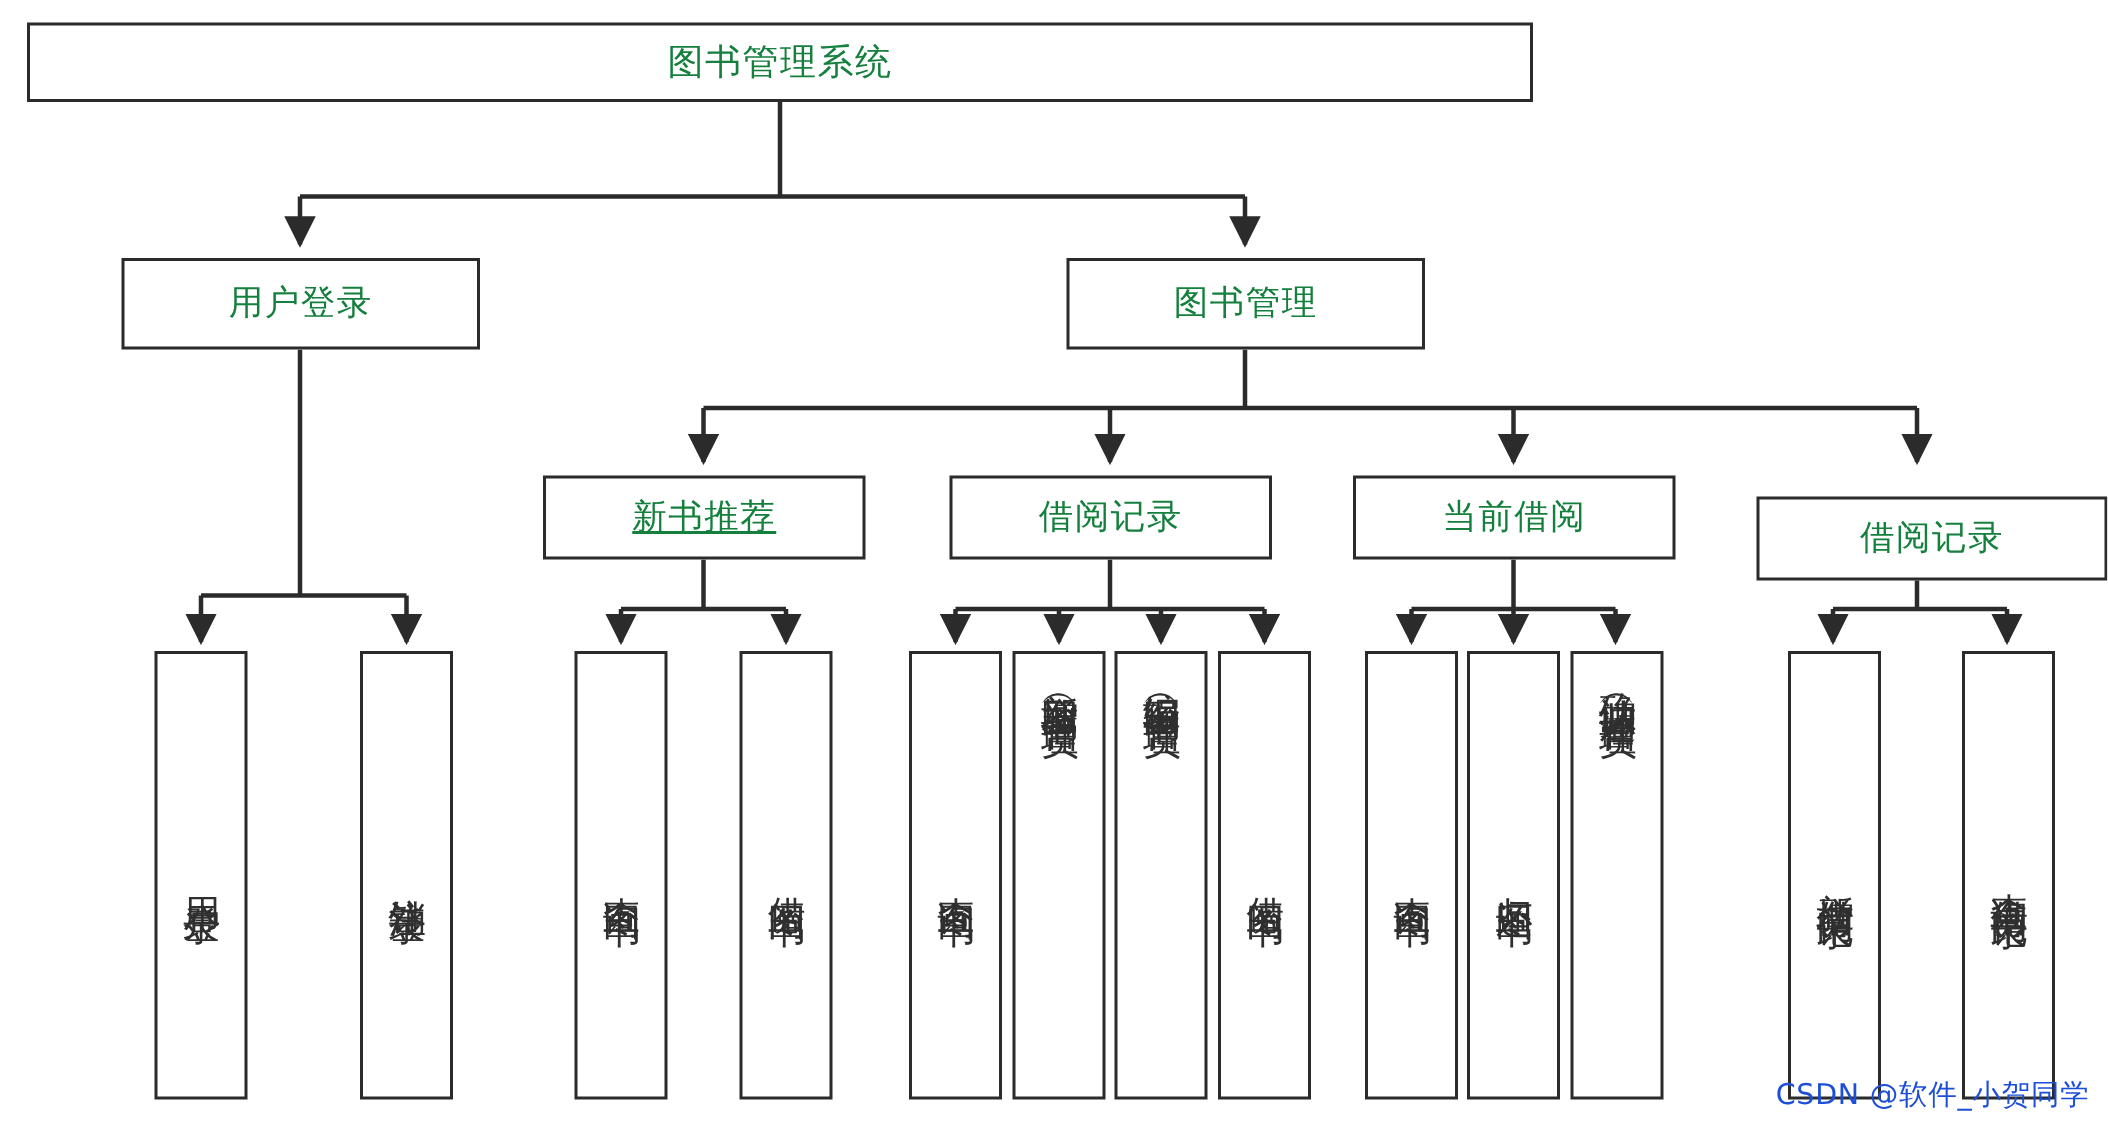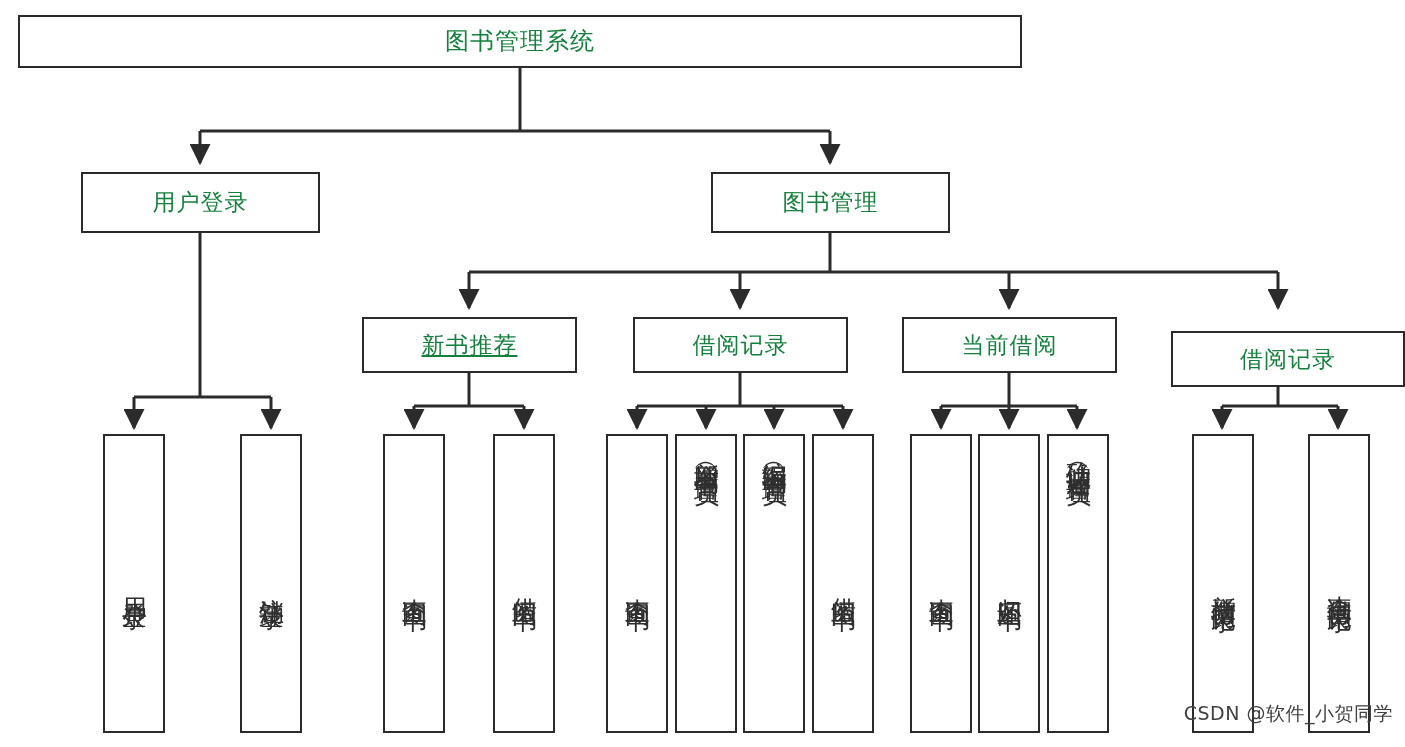--- a/index.html
+++ b/index.html
@@ -65,23 +65,23 @@
     text-orientation: upright;
     font-size: 25px;
     line-height: 1.2;
     letter-spacing: 3px;
     color: #2f2f2f;
     white-space: nowrap;
   }
   .watermark {
     position: absolute;
     right: 12px;
-    bottom: 20px;
+    bottom: 4px;
     font-size: 19px;
-    color: #404040;
+    color: #1d4ed8;
     white-space: nowrap;
     letter-spacing: 0.5px;
   }
 </style>
 </head>
 <body>
 
 <div id="canvas">
 
   <svg class="edges" viewBox="0 0 1405 747" width="1405" height="747" aria-hidden="true">

